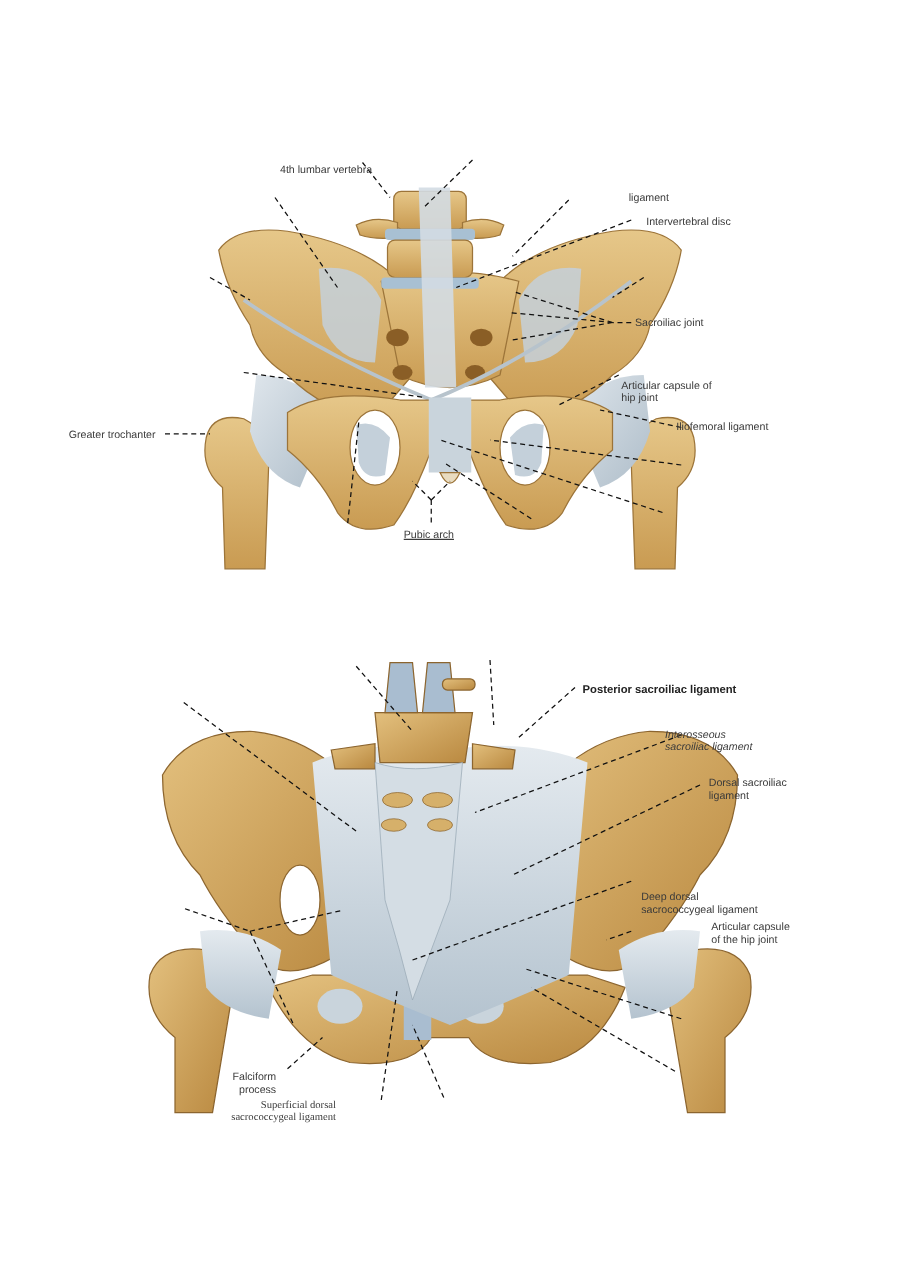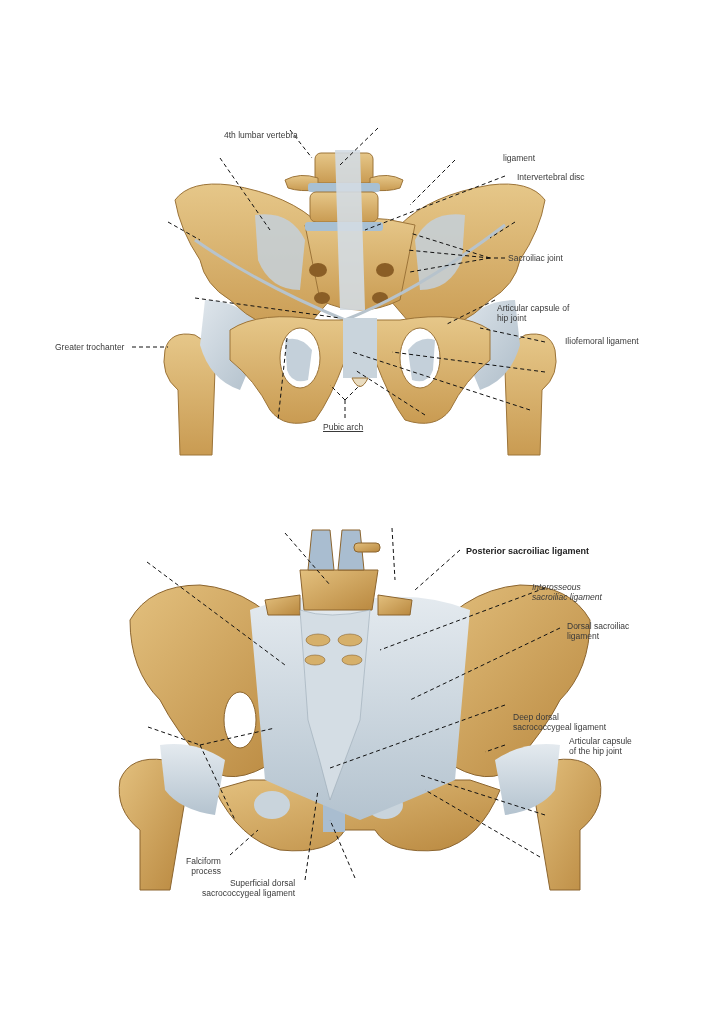--- a/index.html
+++ b/index.html
@@ -92,21 +92,21 @@
       <line x1="345" y1="400" x2="360" y2="385"></line>
     </g>
   </svg>
 
   <span class="label" style="left:224px; top:20px;">4th lumbar vertebra</span>
   <span class="label" style="left:503px; top:43px;">ligament</span>
   <span class="label" style="left:517px; top:62px;">Intervertebral disc</span>
   <span class="label" style="left:508px; top:143px;">Sacroiliac joint</span>
   <span class="label" style="left:497px; top:180px;margin-top:13px;">Articular capsule of
 hip joint</span>
-  <span class="label" style="left:565px; top:226px;">Iliofemoral ligament</span>
+  <span class="label" style="left:541px; top:226px;">Iliofemoral ligament</span>
   <span class="label" style="left:55px; top:232px;">Greater trochanter</span>
   <span class="label" style="left:323px; top:312px;text-decoration:underline;">Pubic arch</span>
 </div>
 
 <div class="figure" id="fig-posterior">
   <svg class="art" width="719" height="390" viewBox="0 520 719 390">
     <defs>
       <linearGradient id="boneP" x1="0" y1="0" x2="1" y2="1">
         <stop offset="0" stop-color="#e3c07e"></stop>
         <stop offset="1" stop-color="#b9883f"></stop>
@@ -173,15 +173,15 @@
   <span class="label" style="left:532px; top:62px;font-style:italic;">Interosseous
 sacroiliac ligament</span>
   <span class="label" style="left:567px; top:101px;">Dorsal sacroiliac
 ligament</span>
   <span class="label" style="left:513px; top:192px;">Deep dorsal
 sacrococcygeal ligament</span>
   <span class="label" style="left:533px; top:216px;margin-left:36px;">Articular capsule
 of the hip joint</span>
   <span class="label right" style="left:186px; top:336px;">Falciform
 process</span>
-  <span class="label right" style="left:202px; top:358px;">Superficial dorsal
+  <span class="label right" style="left:185px; top:358px;font-family:Liberation Serif, serif;">Superficial dorsal
 sacrococcygeal ligament</span>
 </div>
 
 </body></html>

